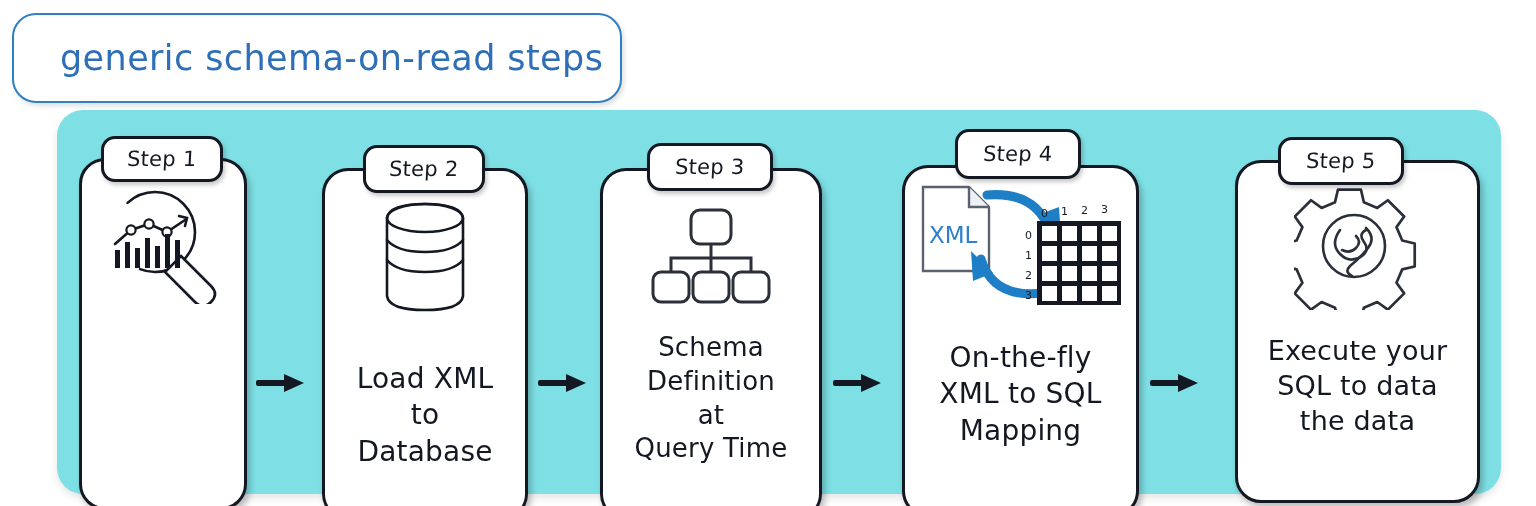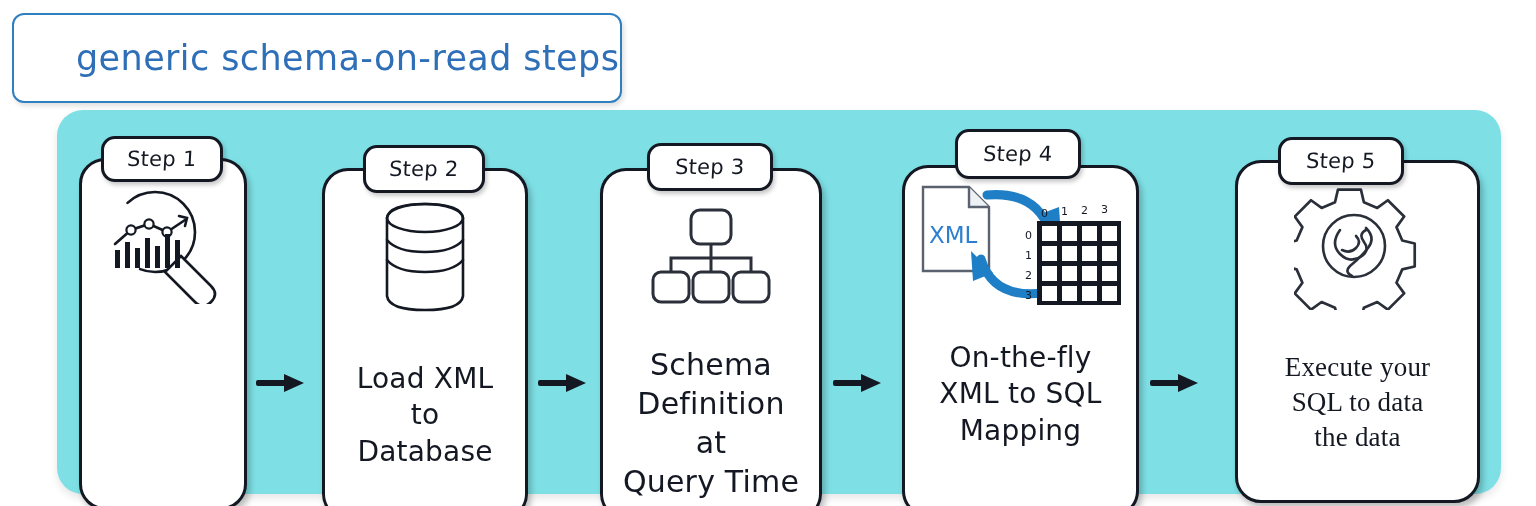--- a/index.html
+++ b/index.html
@@ -35,25 +35,25 @@
 
   
   #title-card {
     position: absolute;
     left: 12px;
     top: 13px;
     width: 610px;
     height: 90px;
     background: #ffffff;
     border: 2.5px solid #2f7fc1;
-    border-radius: 12px;
+    border-radius: 24px;
     box-shadow: 2px 3px 5px rgba(0,0,0,0.13);
     display: flex;
     align-items: center;
-    padding-left: 62px;
+    padding-left: 46px;
     box-sizing: border-box;
     z-index: 6;
   }
   #title-text {
     color: #2e6fb7;
     font-family: "DejaVu Sans", sans-serif;
     font-size: 35px;
     letter-spacing: 0.4px;
     white-space: nowrap;
   }
@@ -132,23 +132,23 @@
   #pill-5 { left: 1221px; top:  27px; width: 126px; height: 48px; }
 
   #card-1 .card-icon { height: 122px; margin-top: 22px; }
   #card-2 .card-icon { height: 132px; margin-top: 20px; }
   #card-3 .card-icon { height: 122px; margin-top: 24px; }
   #card-4 .card-icon { height: 130px; margin-top: 14px; }
   #card-5 .card-icon { height: 126px; margin-top: 22px; }
 
   #card-1 .card-text { font-size: 25px; margin-top: 10px; }
   #card-2 .card-text { font-size: 28px; margin-top: 38px; }
-  #card-3 .card-text { font-size: 30px; margin-top: 28px; }
+  #card-3 .card-text { font-size: 26px; margin-top: 14px; }
   #card-4 .card-text { font-size: 28px; margin-top: 28px; }
-  #card-5 .card-text { font-size: 27px; margin-top: 39px; font-family: Liberation Serif, serif; }
+  #card-5 .card-text { font-size: 27px; margin-top: 22px; }
 
   
   .arrow {
     position: absolute;
     width: 52px;
     height: 30px;
     top: 258px;
     z-index: 4;
   }
   #arrow-1 { left: 197px; }

